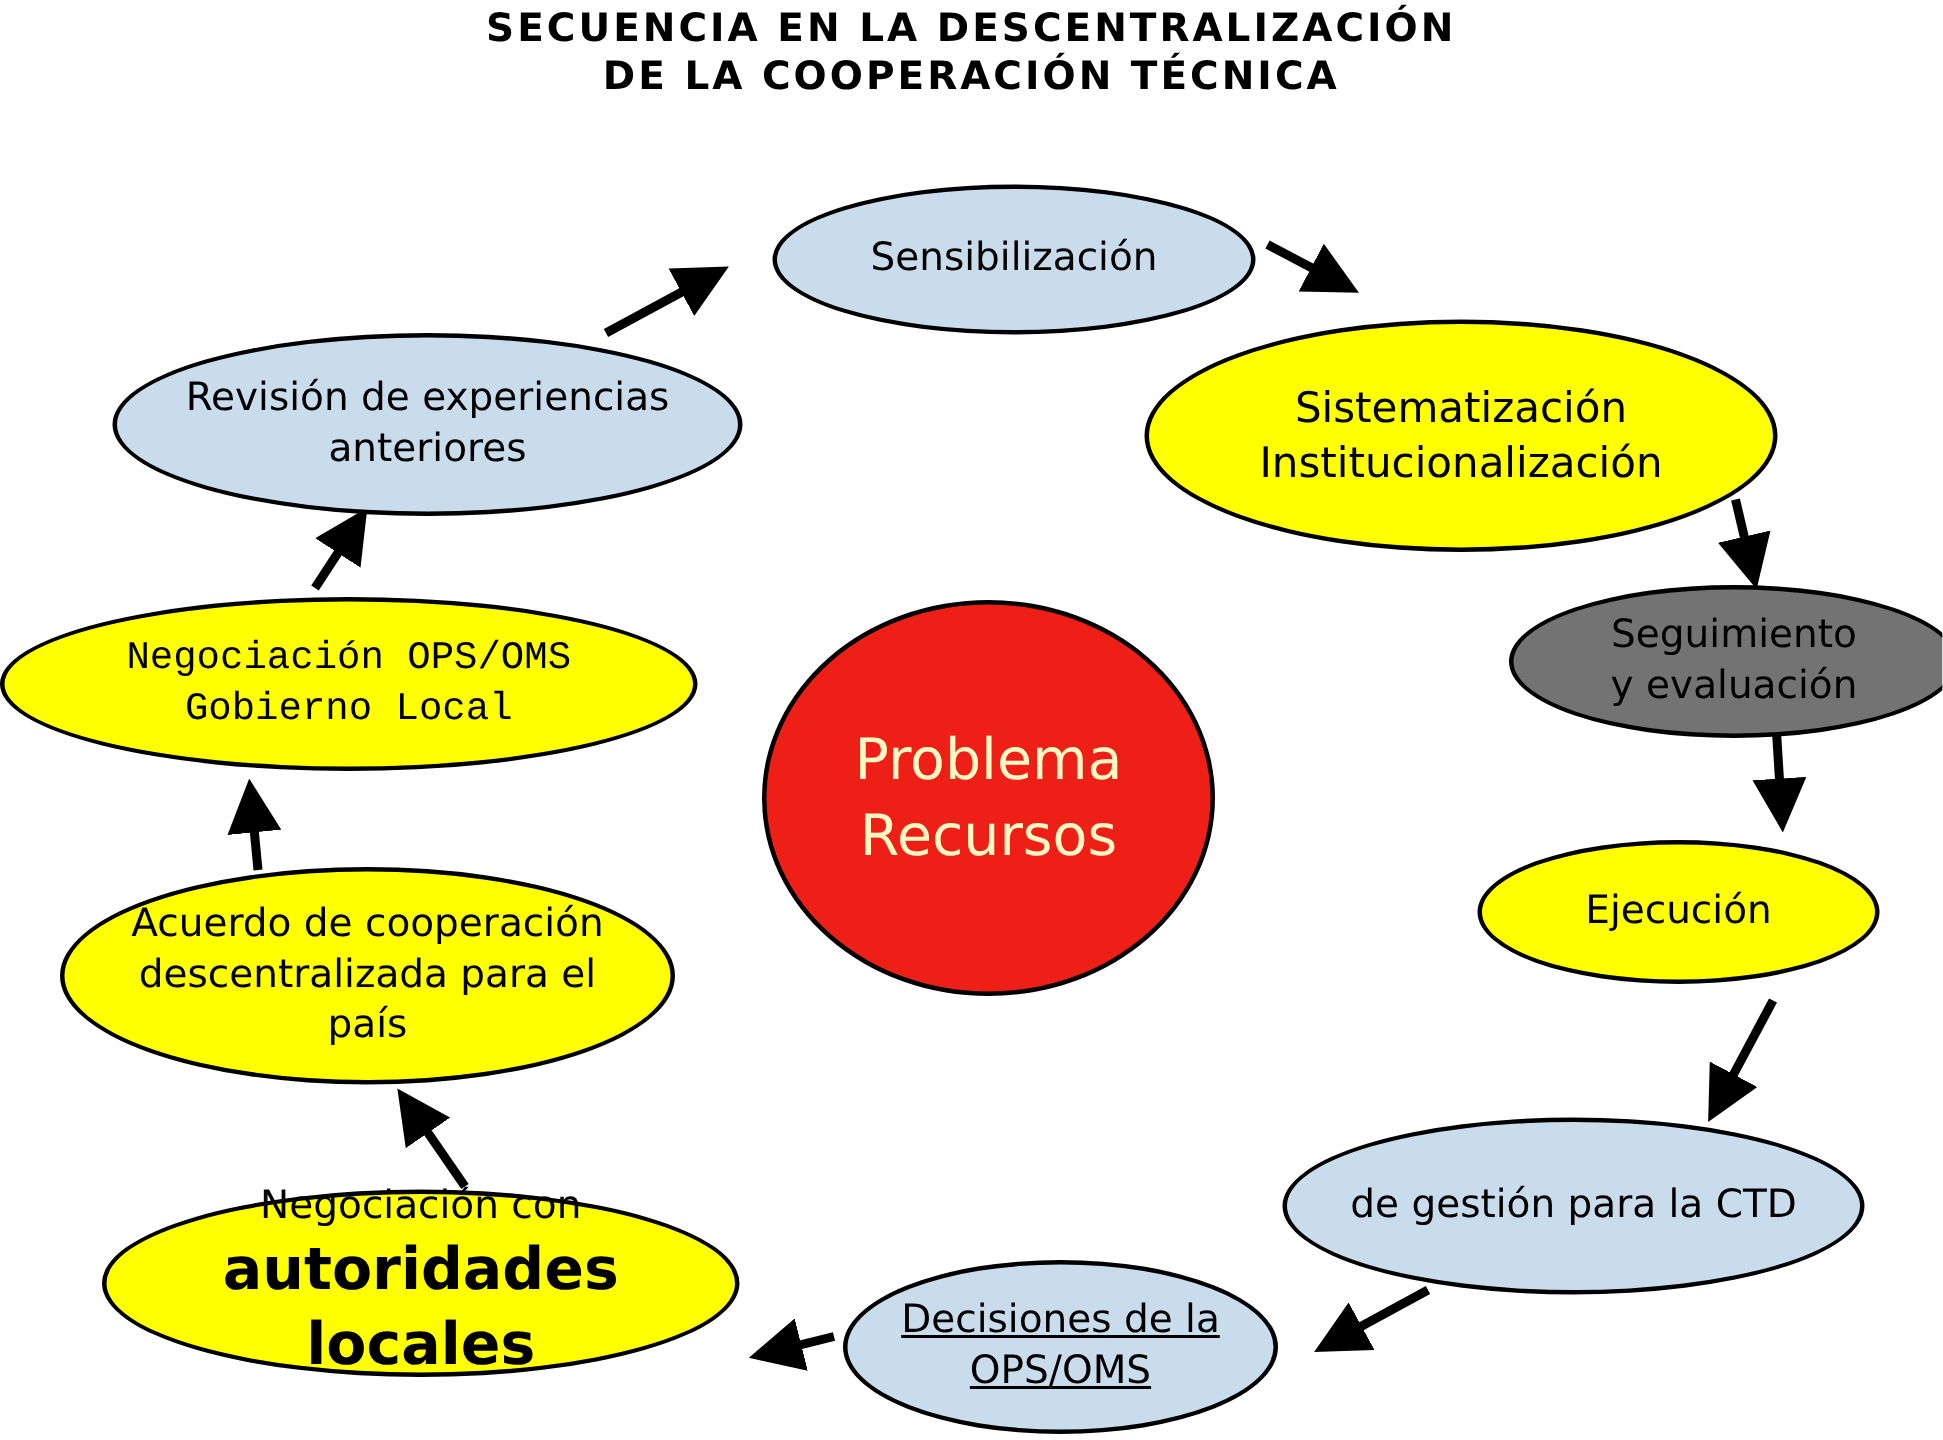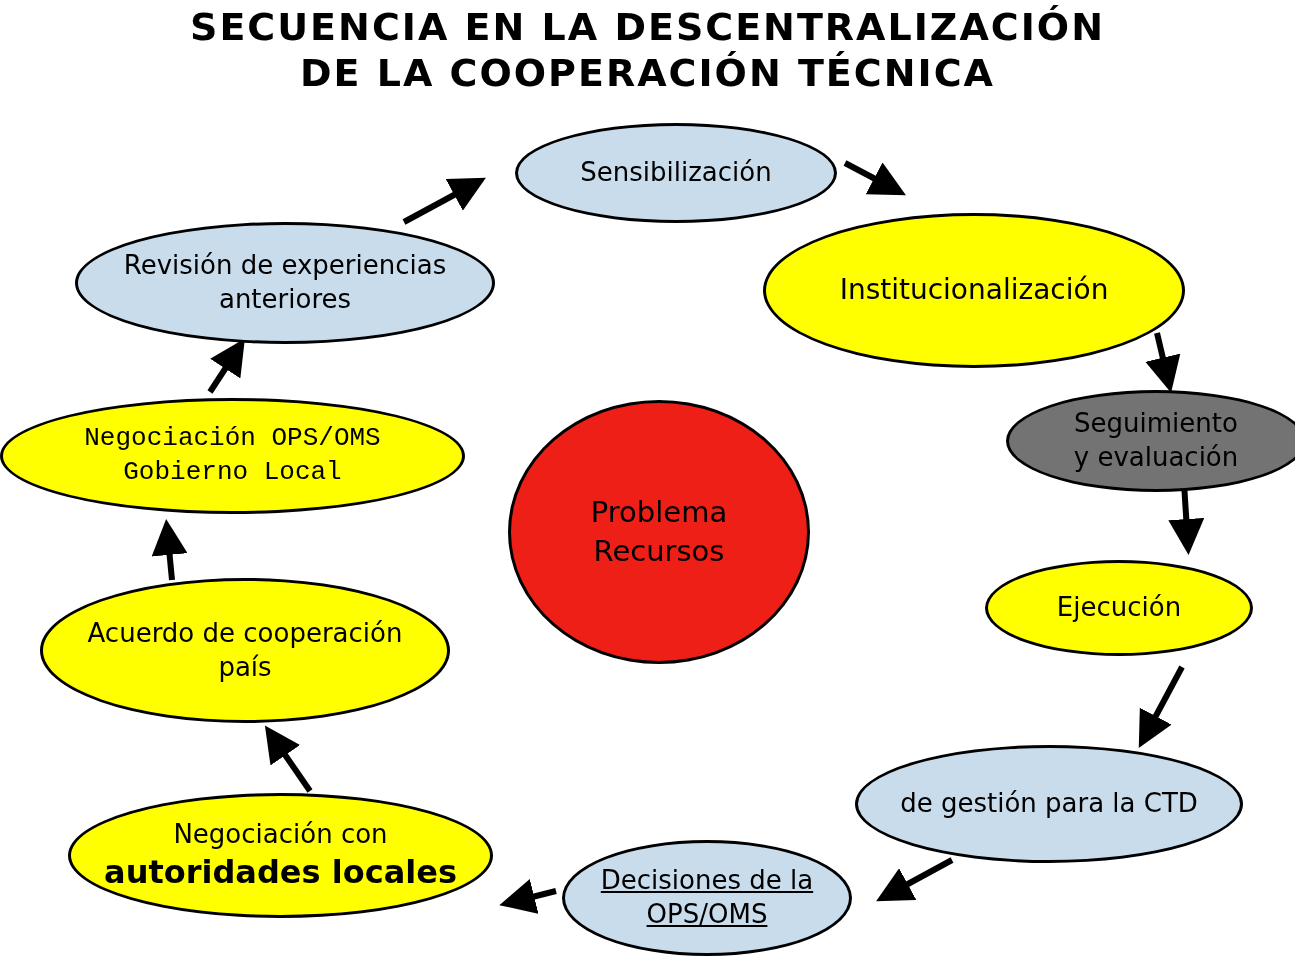--- a/index.html
+++ b/index.html
@@ -8,51 +8,51 @@
     width:1295px;height:960px;
     background:#ffffff;
     overflow:hidden;
     font-family:"DejaVu Sans","Liberation Sans",sans-serif;
   }
   .title{
     position:absolute;left:0;top:4px;width:100%;
     text-align:center;
     font-family:"DejaVu Sans","Liberation Sans",sans-serif;
     font-weight:bold;
-    font-size:38px;
+    font-size:26px;
     letter-spacing:2px;
     line-height:1.22;
     color:#000000;
   }
   .node{
     position:absolute;
     border:3px solid #000000;
     border-radius:50%;
     display:flex;
     align-items:center;
     justify-content:center;
     text-align:center;
     box-sizing:border-box;
     color:#000000;
     font-size:26px;
     line-height:1.3;
   }
   .node .ln{display:block;}
-  .node .ln.big{font-size:32px;font-weight:bold;}
+  .node .ln.big{font-size:39px;font-weight:bold;}
   #center-circle{
     position:absolute;
     border:3px solid #000000;
     border-radius:50%;
     display:flex;
     align-items:center;
     justify-content:center;
     text-align:center;
     box-sizing:border-box;
-    color:#000000;
-    font-size:29px;
+    color:#fef9c3;
+    font-size:38px;
     line-height:1.35;
   }
   #arrow-layer{position:absolute;left:0;top:0;width:1295px;height:960px;pointer-events:none;}
 </style>
 </head>
 <body>
 
 <div id="canvas">
 
   <div class="title">
@@ -79,20 +79,21 @@
   </svg>
 
   <div class="node" style="left: 515px; top: 123px; width: 322px; height: 100px; background: rgb(201, 220, 236);">
     <div>
       <span class="ln">Sensibilización</span>
     </div>
   </div>
 
   <div class="node" style="left: 763px; top: 213px; width: 422px; height: 155px; font-size: 28px; background: rgb(255, 255, 0);">
     <div>
+      <span class="ln">Sistematización</span>
       <span class="ln">Institucionalización</span>
     </div>
   </div>
 
   <div class="node" style="left: 1006px; top: 390px; width: 300px; height: 102px; background: #737373;">
     <div>
       <span class="ln">Seguimiento</span>
       <span class="ln">y evaluación</span>
     </div>
   </div>
@@ -119,20 +120,21 @@
   <div class="node" style="left: 68px; top: 793px; width: 425px; height: 125px; background: rgb(255, 255, 0);">
     <div>
       <span class="ln">Negociación con</span>
       <span class="ln big">autoridades locales</span>
     </div>
   </div>
 
   <div class="node" style="left: 40px; top: 578px; width: 410px; height: 145px; background: rgb(255, 255, 0);">
     <div>
       <span class="ln">Acuerdo de cooperación</span>
+      <span class="ln">descentralizada para el</span>
       <span class="ln">país</span>
     </div>
   </div>
 
   <div class="node" style="left: 0px; top: 398px; width: 465px; height: 116px; background: rgb(255, 255, 0); font-family: Liberation Mono, monospace;">
     <div>
       <span class="ln">Negociación OPS/OMS</span>
       <span class="ln">Gobierno Local</span>
     </div>
   </div>

